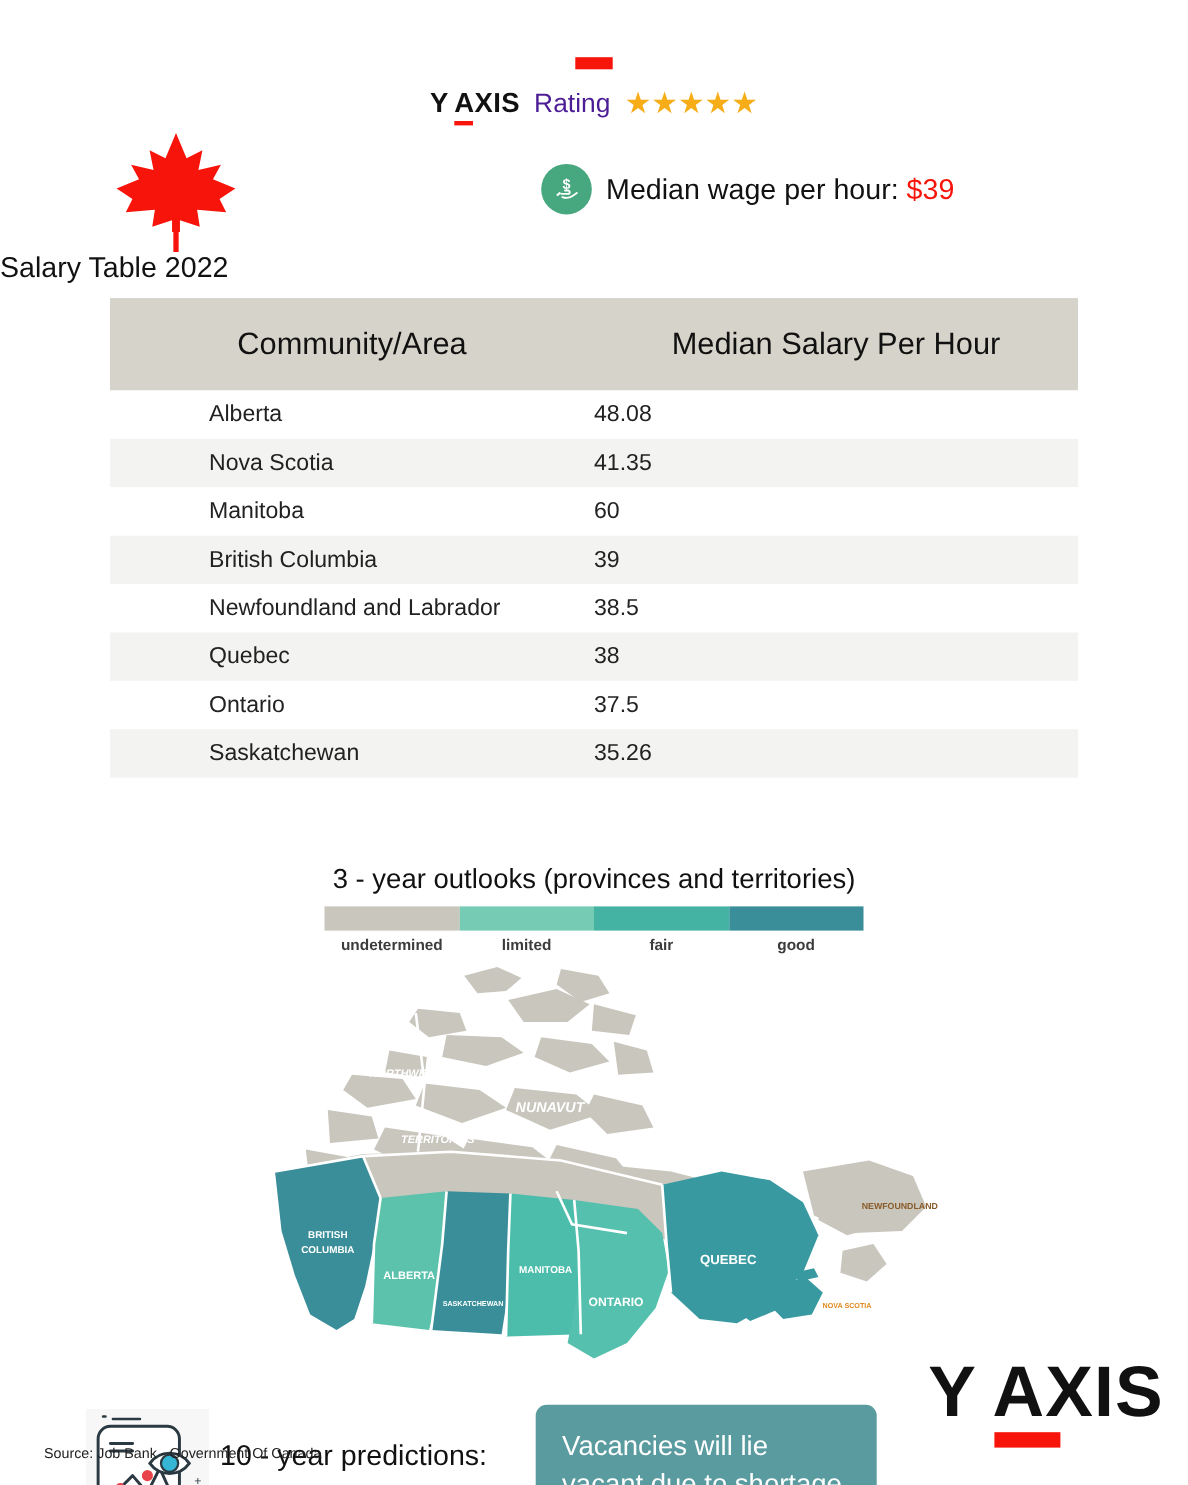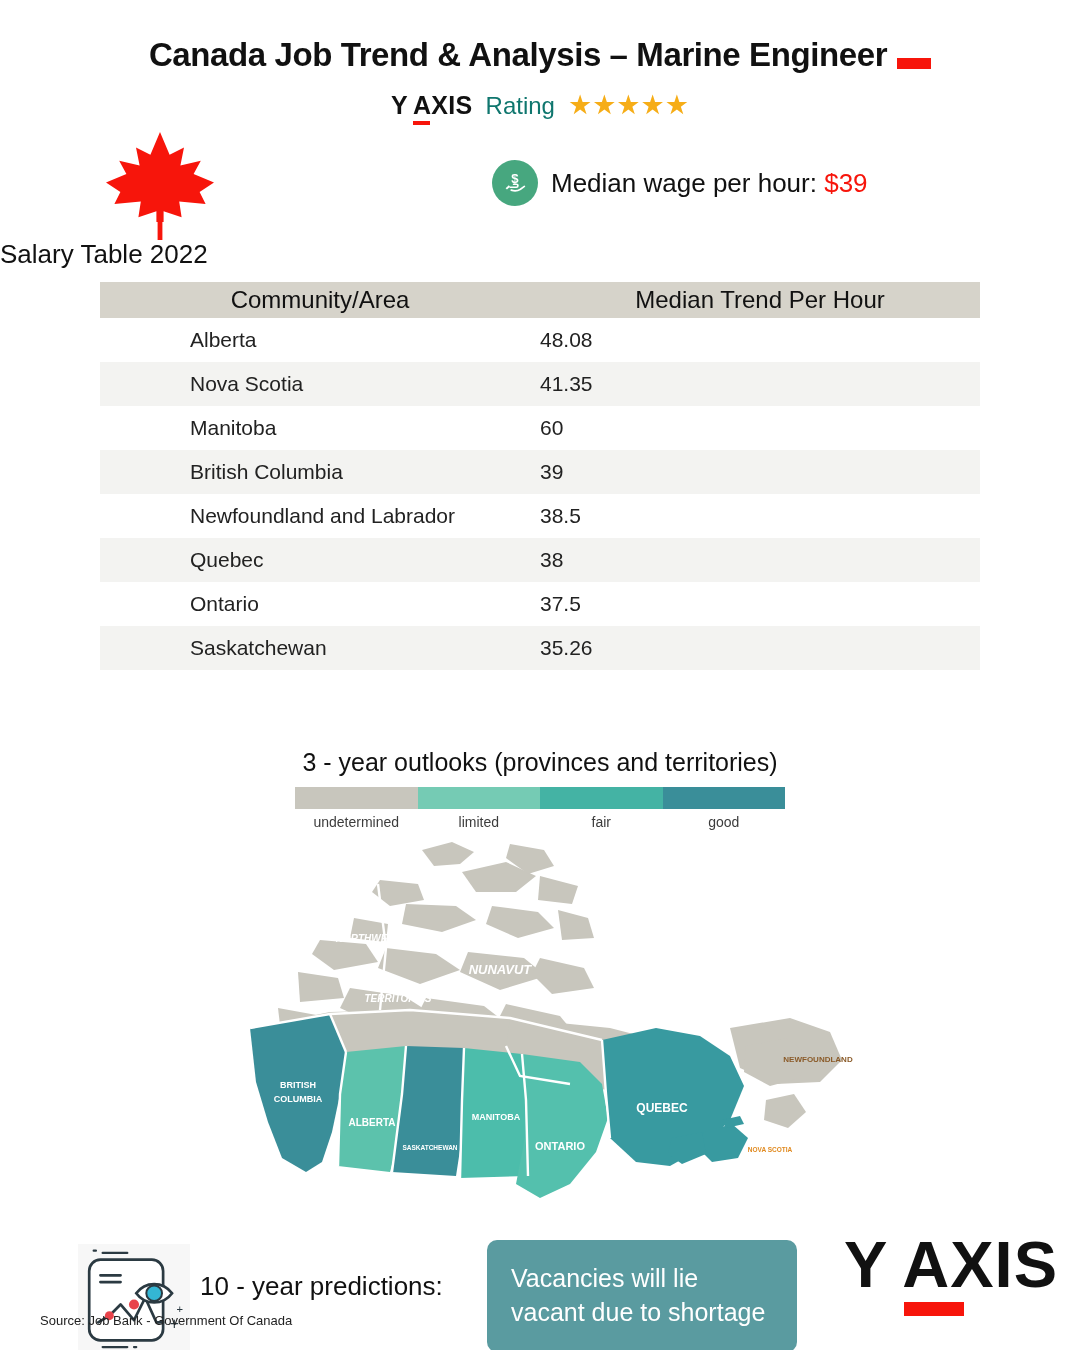--- a/index.html
+++ b/index.html
@@ -32,21 +32,21 @@
   .yaxis-logo{
     display:inline-flex;align-items:flex-end;
     font-weight:bold;font-size:25px;letter-spacing:0.3px;
     color:#111;position:relative;
   }
   .yaxis-logo .y{margin-right:5px;}
   .yaxis-logo .ax{position:relative;display:inline-block;}
   .yaxis-logo .ax .ul{
     position:absolute;left:0;bottom:-5px;width:17px;height:4px;background:#f7150b;
   }
-  .rating-label{font-size:24px;color:#0f766e;}
+  .rating-label{font-size:24px;color:#4c1d95;}
   .stars{display:inline-flex;gap:1px;font-size:27px;color:#f6ad17;line-height:1;}
   
   .info-row{
     position:relative;height:105px;margin-top:8px;
   }
   .leaf{position:absolute;left:100px;top:-2px;width:120px;height:120px;}
   .badge{
     position:absolute;display:flex;align-items:center;gap:13px;top:32px;
   }
   .badge.noc{left:243px;}
@@ -58,37 +58,37 @@
   .badge-text{font-size:26px;color:#111;white-space:nowrap;}
   .badge-text .val{color:#f7150b;}
   
   .table-title{
     text-align:left;font-size:26px;color:#111;margin-top:6px;margin-bottom:12px;
   }
   .table{
     width:880px;margin:0 auto;border-collapse:collapse;
   }
   .table th{
-    background:#d6d3ca;color:#111;font-size:24px;font-weight:normal;
-    padding:4px 0;text-align:center;
+    background:#d6d3ca;color:#111;font-size:28px;font-weight:normal;
+    padding:26px 0;text-align:center;
   }
   .table th.c1{width:50%;}
   .table td{
     font-size:21px;color:#222;padding:10px 0;
   }
   .table td.c1{padding-left:90px;}
   .table td.c2{padding-left:0;text-align:left;}
   .table tbody tr:nth-child(even){background:#f3f3f1;}
   .table tbody tr:nth-child(odd){background:#ffffff;}
   
   .outlook-title{
     text-align:center;font-size:25px;color:#111;margin-top:78px;
   }
   .legend{
-    width:490px;margin:10px auto 0;
+    width:490px;margin:10px auto 0;font-weight:bold;
   }
   .legend-bar{display:flex;height:22px;}
   .legend-bar div{flex:1;}
   .legend-labels{display:flex;margin-top:5px;}
   .legend-labels span{
     flex:1;text-align:center;font-size:14px;color:#3c3c3c;
   }
   
   .map-wrap{
     position:relative;width:660px;height:400px;margin:2px auto 0;
@@ -120,21 +120,20 @@
     position:absolute;left:2px;bottom:-14px;width:60px;height:14px;background:#f7150b;
   }
   .source{
     position:absolute;left:40px;bottom:22px;font-size:13px;color:#222;
   }
 </style>
 </head>
 <body>
 
 <div class="title-row">
-  <span class="title">Canada Job Trend &amp; Analysis – Marine Engineer</span>
   <span class="title-dash"></span>
 </div>
 
 <div class="rating-row">
   <span class="yaxis-logo">
     <span class="y">Y</span>
     <span class="ax">
       <span>AXIS</span>
       <span class="ul"></span>
     </span>
@@ -162,21 +161,21 @@
       <span>Median wage per hour: </span><span class="val">$39</span>
     </span>
   </div>
 </div>
 
 <div class="table-title">Salary Table 2022</div>
 <table class="table">
   <thead>
     <tr>
       <th class="c1">Community/Area</th>
-      <th class="c2">Median Trend Per Hour</th>
+      <th class="c2">Median Salary Per Hour</th>
     </tr>
   </thead>
   <tbody>
     <tr>
       <td class="c1">Alberta</td>
       <td class="c2">48.08</td>
     </tr>
     <tr>
       <td class="c1">Nova Scotia</td>
       <td class="c2">41.35</td>

